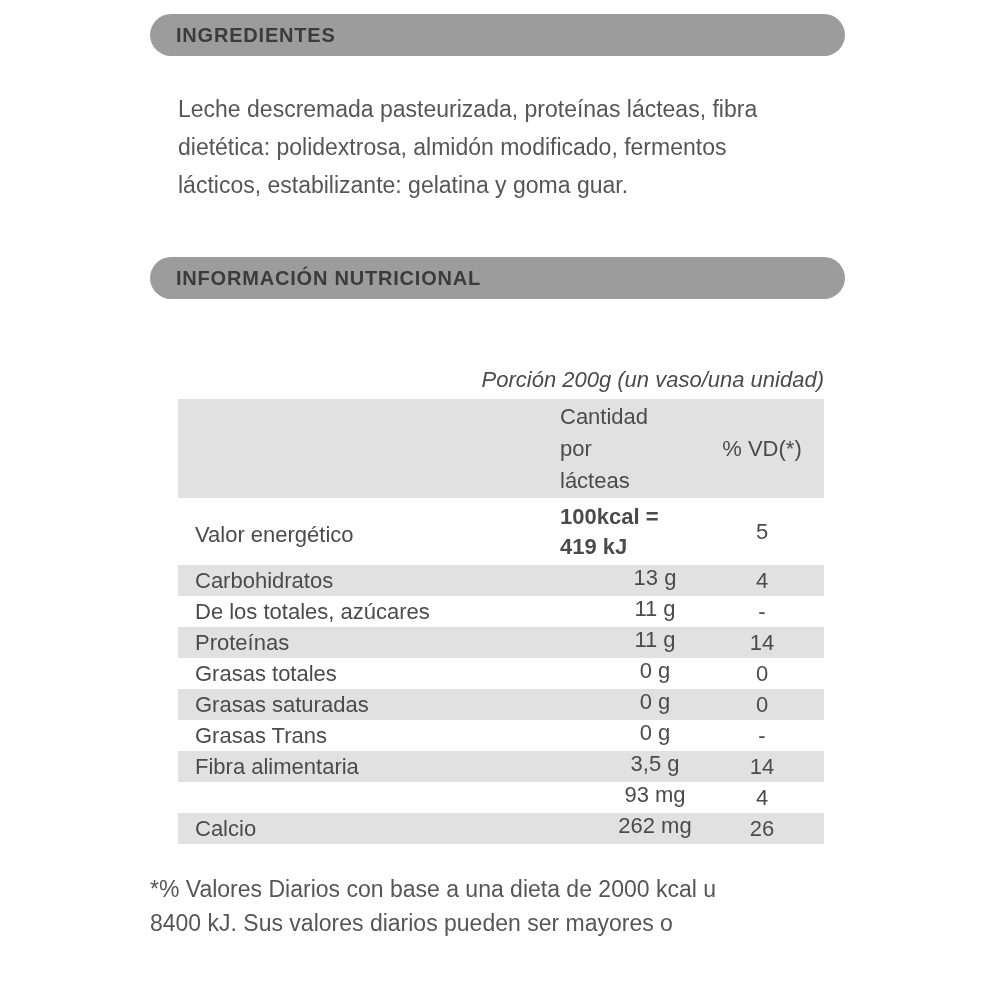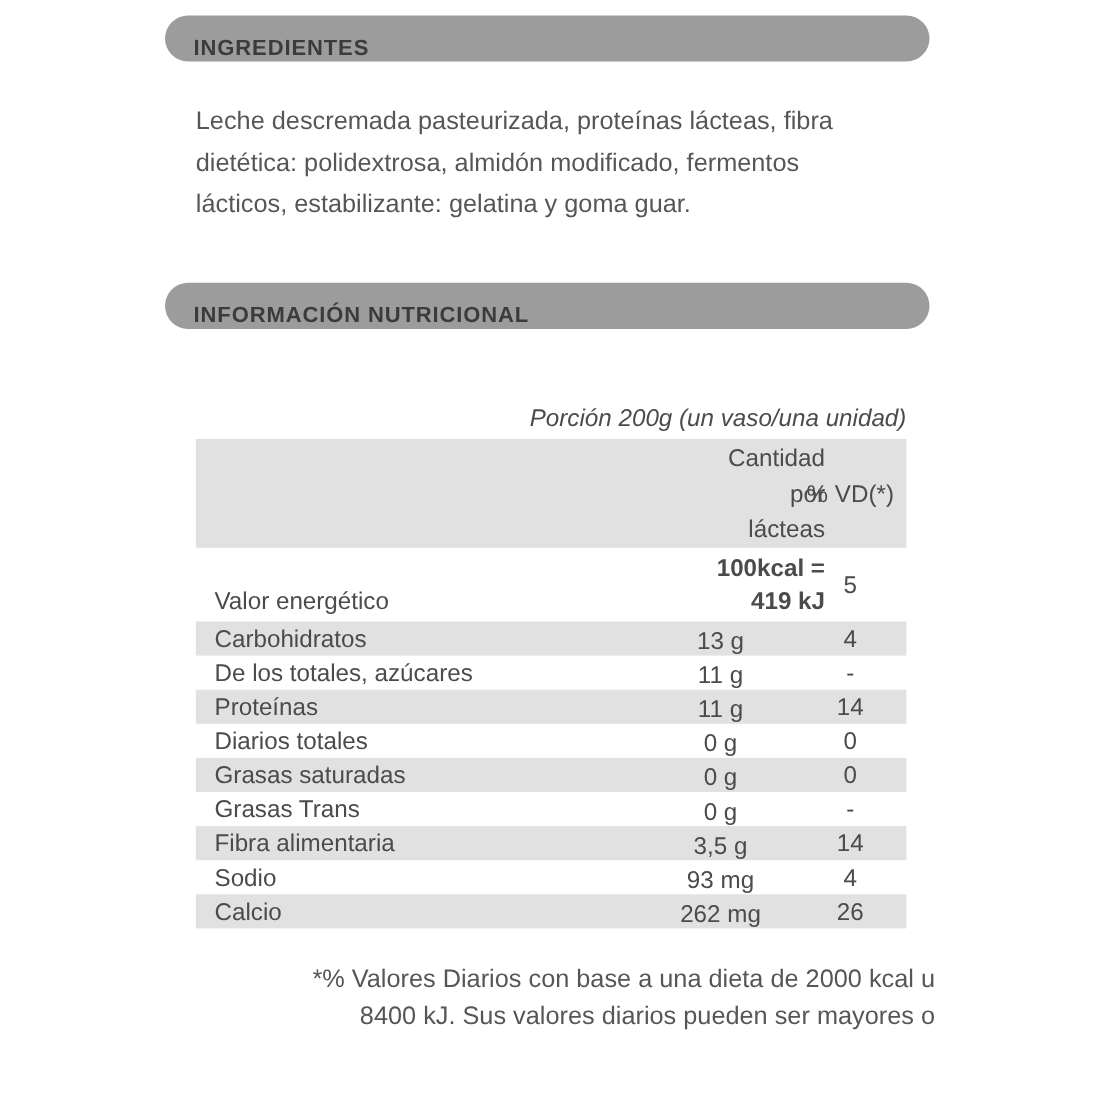--- a/index.html
+++ b/index.html
@@ -6,21 +6,21 @@
   body{
     width:1000px;height:1000px;background:#ffffff;
     font-family:"Liberation Sans", sans-serif;
     position:relative;overflow:hidden;
     color:var(--table-text,#4b4b4b);
   }
   .header-bar{
     position:absolute;left:150px;width:695px;height:42px;
     background:var(--bar-bg,#9c9c9c);
     border-radius:21px;
-    display:flex;align-items:flex-end;
+    display:flex;align-items:center;
     padding-left:26px;box-sizing:border-box;
   }
   .header-bar .bar-title{
     font-size:20px;font-weight:bold;letter-spacing:0.8px;
     color:var(--bar-text,#3b3b3b);
   }
   #ingredients-bar{top:14px;}
   #nutrition-bar{top:257px;}
   .ingredients-text{
     position:absolute;left:178px;top:90px;width:680px;
@@ -35,34 +35,34 @@
     font-size:22px;color:var(--table-text,#4b4b4b);
   }
   .trow{position:relative;height:31px;}
   .trow.shaded{background:var(--row-shaded,#e1e1e1);}
   .trow .label{
     position:absolute;left:17px;top:0;bottom:0;right:320px;
     display:flex;align-items:center;white-space:nowrap;
   }
   .trow .amount{
     position:absolute;left:382px;width:190px;top:0;bottom:0;
-    display:flex;align-items:flex-end;justify-content:center;white-space:nowrap;
+    display:flex;align-items:flex-start;justify-content:center;white-space:nowrap;
   }
   .trow .dv{
-    position:absolute;left:523px;width:144px;top:0;bottom:0;
+    position:absolute;left:512px;width:144px;top:0;bottom:0;
     display:flex;align-items:center;justify-content:center;white-space:nowrap;text-align:right;
   }
   .trow.header-row{height:99px;background:var(--row-shaded,#e1e1e1);}
   .header-row .amount{flex-direction:column;justify-content:center;line-height:32px;}
   .trow.energy-row{height:67px;}
   .energy-row .amount{flex-direction:column;justify-content:center;line-height:30px;font-weight:bold;}
-  .energy-row .label{align-items:flex-end;padding-bottom:5px;}
+  .energy-row .label{align-items:flex-end;padding-bottom:17px;}
   .footnote{
     position:absolute;left:150px;top:872px;width:700px;
-    text-align:right;font-size:23px;line-height:34px;
+    text-align:left;font-size:23px;line-height:34px;
     color:var(--body-text,#565656);
   }
 </style>
 </head>
 <body>
 
 <div class="header-bar" id="ingredients-bar">
   <span class="bar-title">INGREDIENTES</span>
 </div>
 
@@ -110,21 +110,21 @@
     <div class="dv">-</div>
   </div>
 
   <div class="trow shaded">
     <div class="label">Proteínas</div>
     <div class="amount">11 g</div>
     <div class="dv">14</div>
   </div>
 
   <div class="trow">
-    <div class="label">Diarios totales</div>
+    <div class="label">Grasas totales</div>
     <div class="amount">0 g</div>
     <div class="dv">0</div>
   </div>
 
   <div class="trow shaded">
     <div class="label">Grasas saturadas</div>
     <div class="amount">0 g</div>
     <div class="dv">0</div>
   </div>
 
@@ -134,21 +134,20 @@
     <div class="dv">-</div>
   </div>
 
   <div class="trow shaded">
     <div class="label">Fibra alimentaria</div>
     <div class="amount">3,5 g</div>
     <div class="dv">14</div>
   </div>
 
   <div class="trow">
-    <div class="label">Sodio</div>
     <div class="amount">93 mg</div>
     <div class="dv">4</div>
   </div>
 
   <div class="trow shaded">
     <div class="label">Calcio</div>
     <div class="amount">262 mg</div>
     <div class="dv">26</div>
   </div>
 

